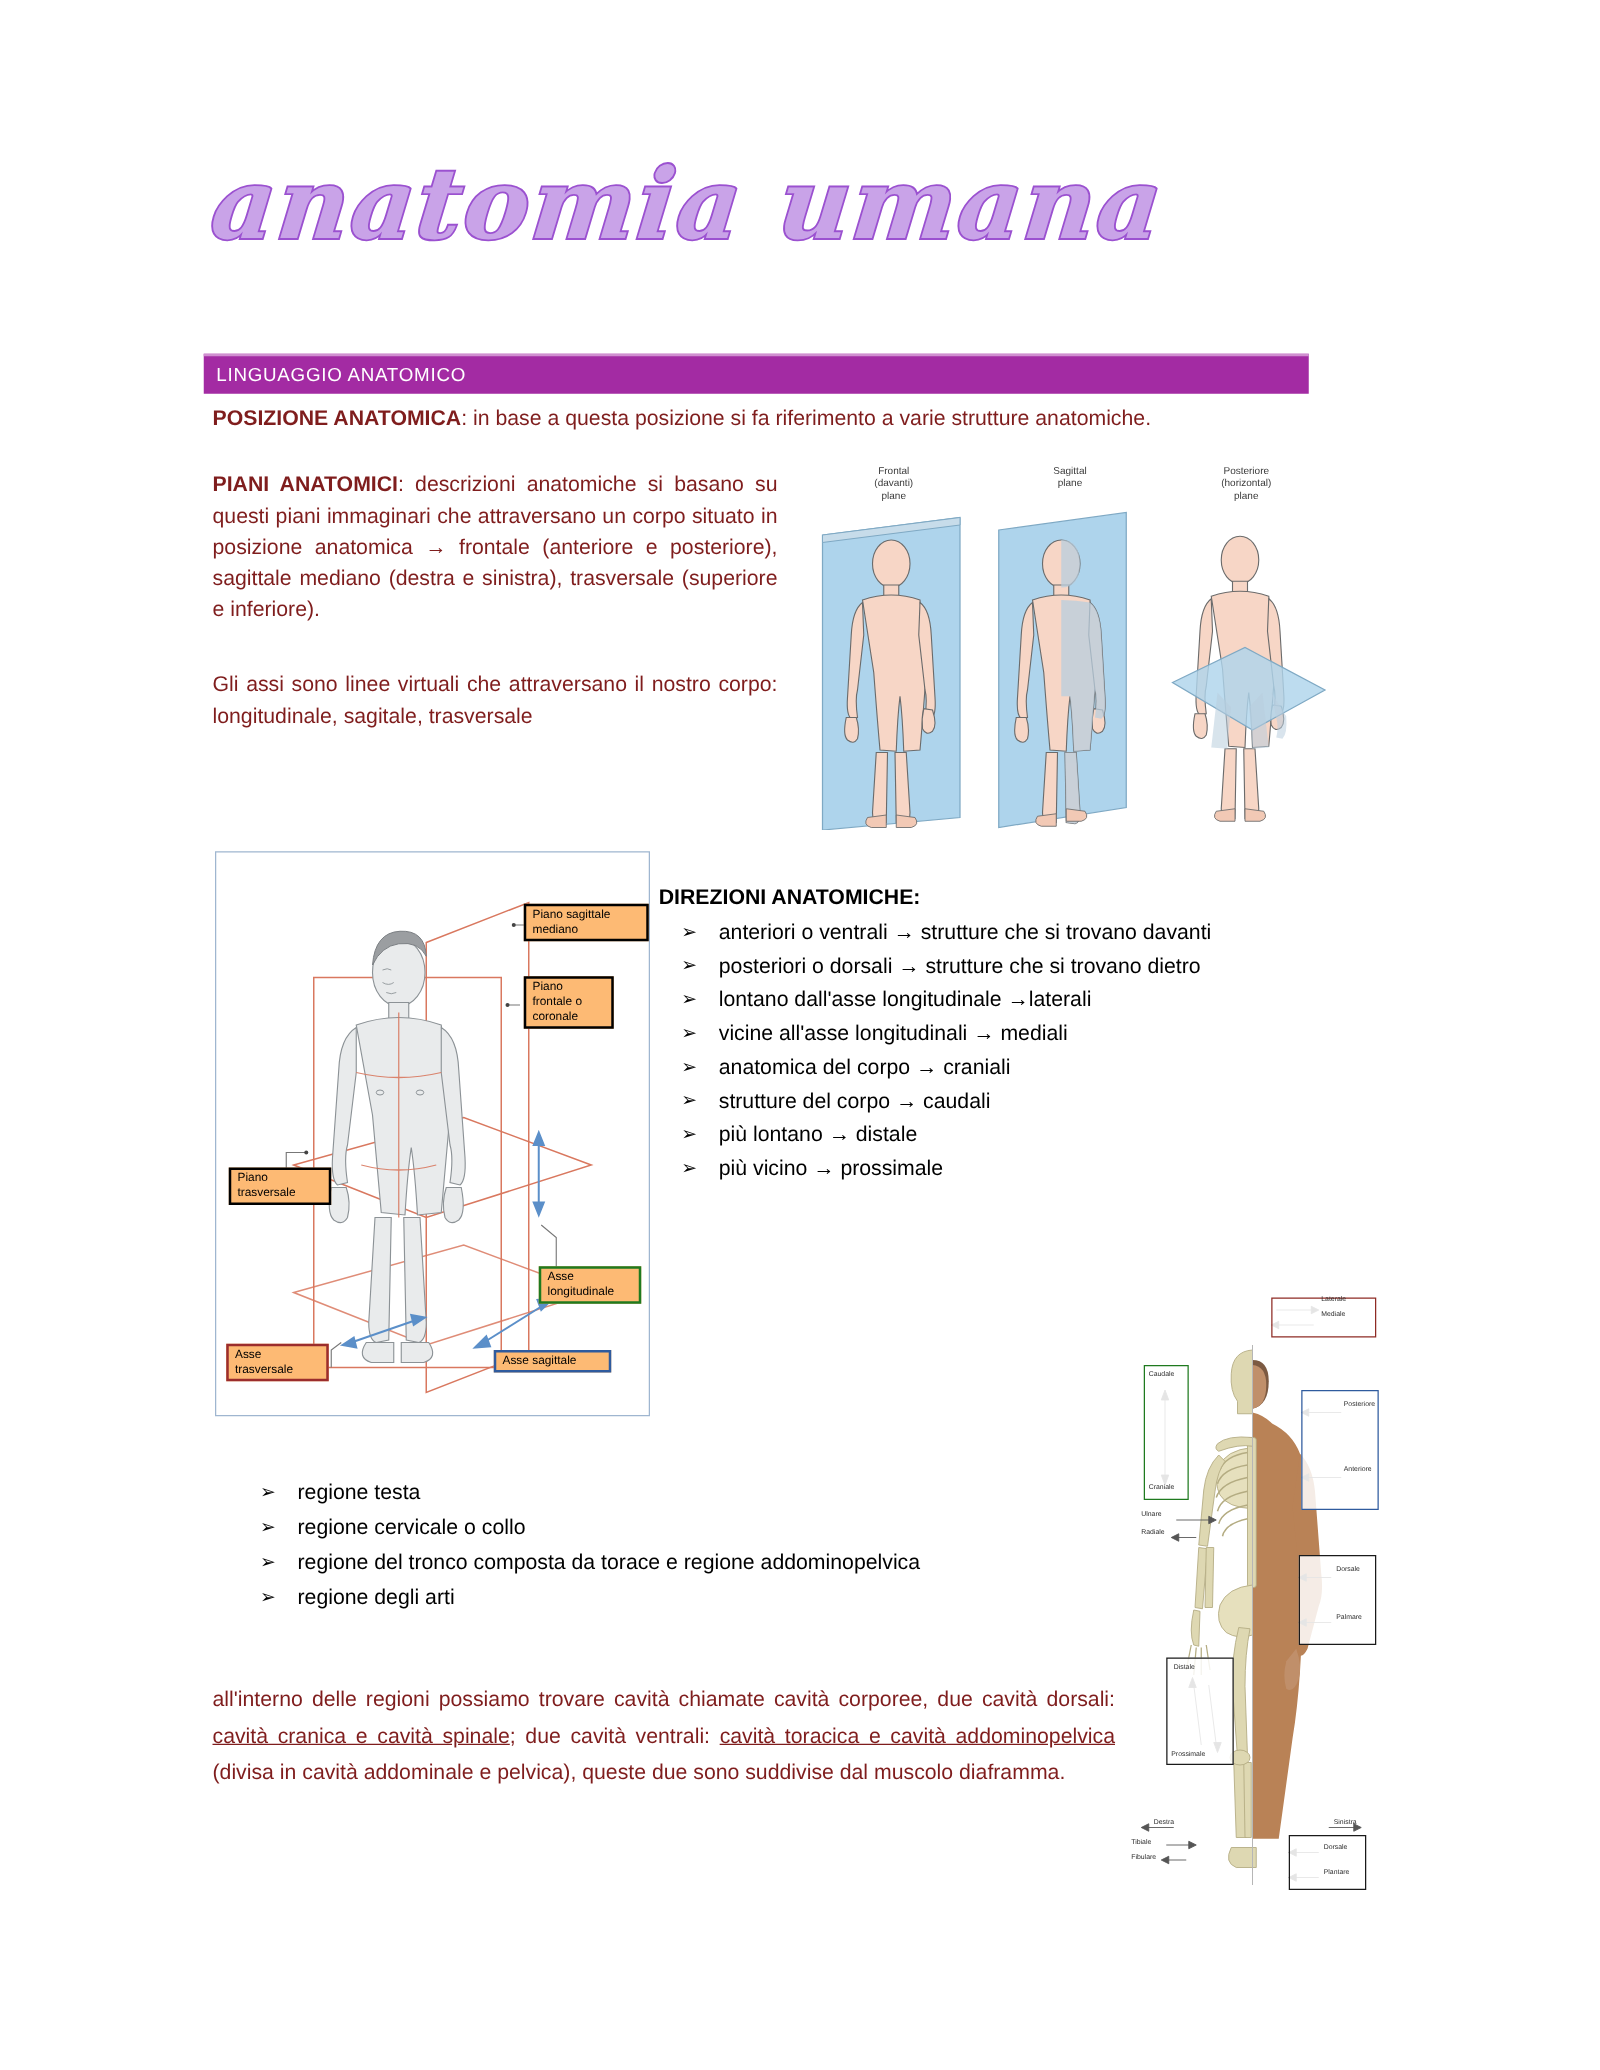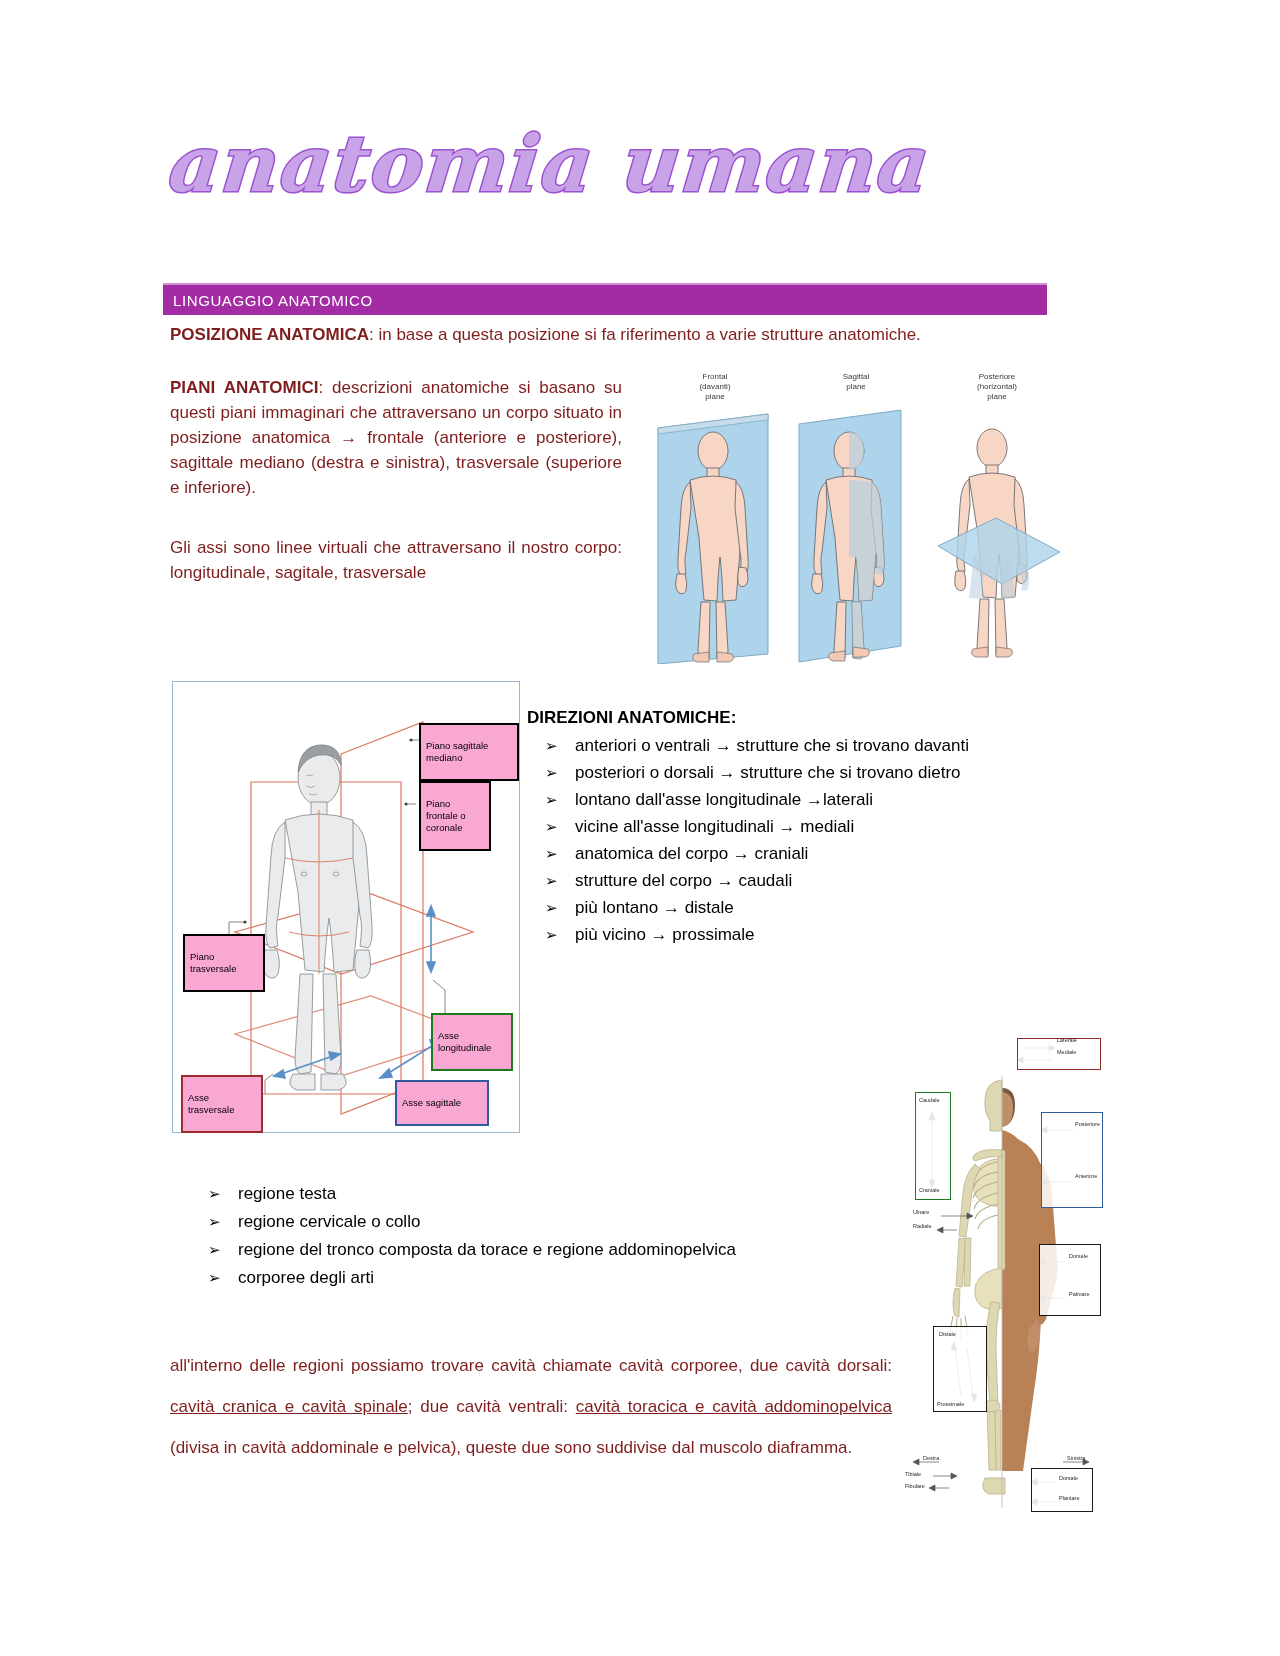--- a/index.html
+++ b/index.html
@@ -123,25 +123,25 @@
     left: 172px;
     top: 681px;
     width: 348px;
     height: 452px;
     border: 1px solid #9fb6d0;
     box-sizing: border-box;
     background: #ffffff;
   }
   .lbl {
     position: absolute;
-    background: #f9a8d4;
+    background: #fdba74;
     font-family: "Liberation Sans", sans-serif;
     font-size: 9.5px;
     line-height: 12px;
-    padding: 15px 5px;
+    padding: 1px 5px;
     box-sizing: border-box;
   }
   .lbl-black { border: 2px solid #000000; }
   .lbl-green { border: 2px solid #1f7a1f; }
   .lbl-red   { border: 2px solid #9b2d2d; }
   .lbl-blue  { border: 2px solid #2f5b9e; }
 
   
   .block-heading {
     font-family: "Liberation Sans", sans-serif;
@@ -181,21 +181,21 @@
     width: 720px;
   }
   #regioni .block-heading { margin-bottom: 2px; }
   #regioni .arrow-list li { padding-left: 68px; line-height: 28px; }
   #regioni .arrow-list li .bullet { left: 38px; }
 
   #p-cavita {
     left: 170px;
     top: 1345px;
     width: 722px;
-    line-height: 41px;
+    line-height: 29px;
   }
 
   
   .fig-skeleton {
     position: absolute;
     left: 895px;
     top: 1030px;
     width: 215px;
     height: 490px;
   }
@@ -465,21 +465,21 @@
       <li><span class="bullet">➢</span><span>più lontano → distale</span></li>
       <li><span class="bullet">➢</span><span>più vicino → prossimale</span></li>
     </ul>
   </div>
 
   <div id="regioni">
     <ul class="arrow-list">
       <li><span class="bullet">➢</span><span>regione testa</span></li>
       <li><span class="bullet">➢</span><span>regione cervicale o collo</span></li>
       <li><span class="bullet">➢</span><span>regione del tronco composta da torace e regione addominopelvica</span></li>
-      <li><span class="bullet">➢</span><span>corporee degli arti</span></li>
+      <li><span class="bullet">➢</span><span>regione degli arti</span></li>
     </ul>
   </div>
 
   <div class="para" id="p-cavita">
     <span>all'interno delle regioni possiamo trovare cavità chiamate cavità corporee, due cavità dorsali: </span><span class="u">cavità cranica e cavità spinale</span><span>; due cavità ventrali: </span><span class="u">cavità toracica e cavità addominopelvica</span><span> (divisa in cavità addominale e pelvica), queste due sono suddivise dal muscolo diaframma.</span>
   </div>
 
   <div class="fig-skeleton">
     <svg width="215" height="490" viewBox="0 0 215 490" style="position:absolute;left:0;top:0;">
 

